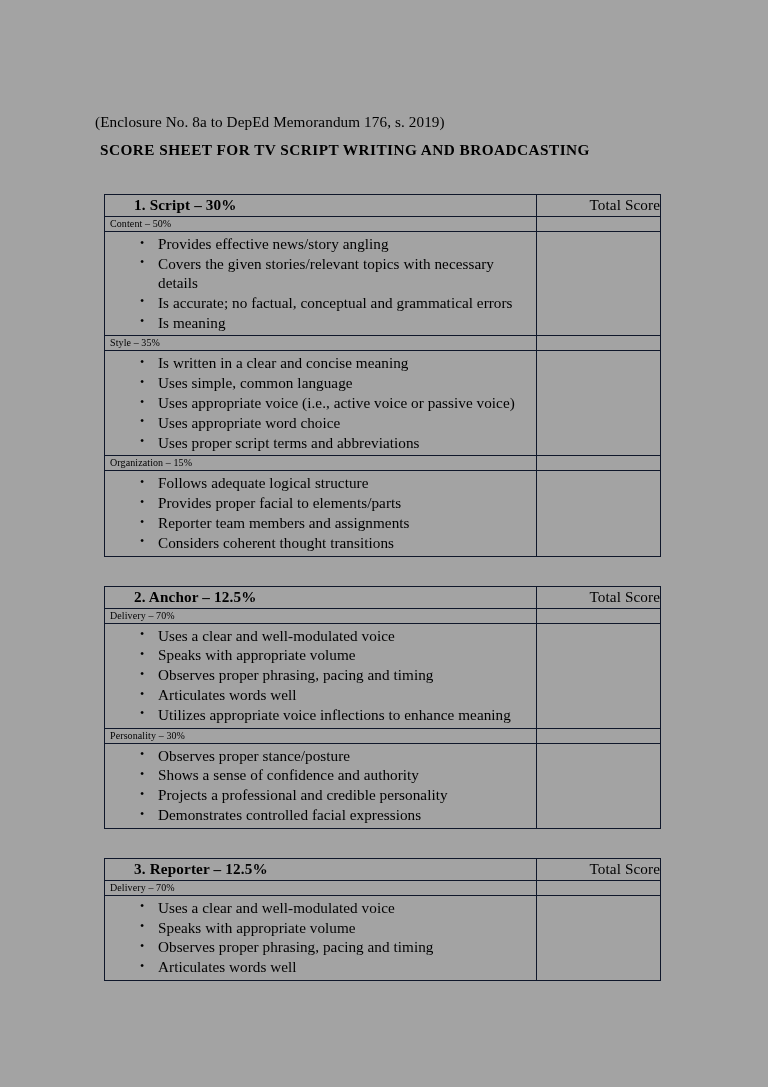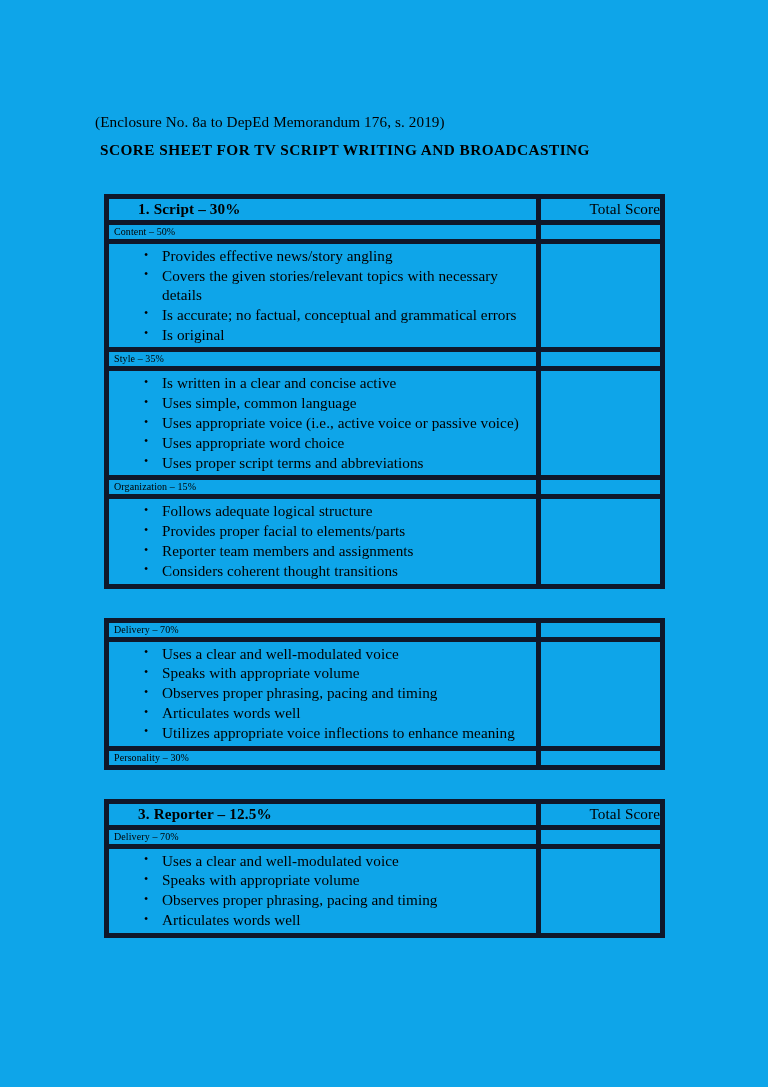--- a/index.html
+++ b/index.html
@@ -15,21 +15,21 @@
     font-family: "Liberation Serif", "DejaVu Serif", serif;
     color: #000000;
     overflow: hidden;
   }
   .page {
     position: absolute;
     left: 0;
     top: 0;
     width: 768px;
     height: 1087px;
-    background: #0ea5e9;
+    background: #a3a3a3;
   }
   .enclosure-note {
     position: absolute;
     left: 95px;
     top: 112px;
     font-size: 15.2px;
     line-height: 1.25;
     letter-spacing: 0.1px;
     white-space: nowrap;
   }
@@ -51,21 +51,21 @@
   table.score-table {
     width: 556px;
     border-collapse: collapse;
     table-layout: fixed;
     margin: 0;
   }
   table.score-table + table.score-table {
     margin-top: 29px;
   }
   table.score-table td {
-    border: 5px solid #0f172a;
+    border: 1px solid #0f172a;
     padding: 0;
     vertical-align: top;
   }
   col.crit-col { width: 432px; }
   col.score-col { width: 124px; }
 
   .section-title-cell {
     text-align: left;
     padding: 1px 0 2px 29px !important;
     font-size: 15.2px;
@@ -138,33 +138,33 @@
           <tr>
             <td class="subcrit-label-cell">Content – 50%</td>
             <td class="score-blank-cell"></td>
           </tr>
           <tr>
             <td class="bullets-cell">
               <ul class="bullet-list">
                 <li>Provides effective news/story angling</li>
                 <li>Covers the given stories/relevant topics with necessary details</li>
                 <li>Is accurate; no factual, conceptual and grammatical errors</li>
-                <li>Is original</li>
+                <li>Is meaning</li>
               </ul>
             </td>
             <td class="score-blank-cell"></td>
           </tr>
           <tr>
             <td class="subcrit-label-cell">Style – 35%</td>
             <td class="score-blank-cell"></td>
           </tr>
           <tr>
             <td class="bullets-cell">
               <ul class="bullet-list">
-                <li>Is written in a clear and concise active</li>
+                <li>Is written in a clear and concise meaning</li>
                 <li>Uses simple, common language</li>
                 <li>Uses appropriate voice (i.e., active voice or passive voice)</li>
                 <li>Uses appropriate word choice</li>
                 <li>Uses proper script terms and abbreviations</li>
               </ul>
             </td>
             <td class="score-blank-cell"></td>
           </tr>
           <tr>
             <td class="subcrit-label-cell">Organization – 15%</td>
@@ -183,37 +183,52 @@
           </tr>
         </tbody>
       </table>
       <table class="score-table">
         <colgroup>
           <col class="crit-col">
           <col class="score-col">
         </colgroup>
         <tbody>
           <tr>
+            <td class="section-title-cell">2.  Anchor – 12.5%</td>
+            <td class="total-score-cell">Total Score</td>
+          </tr>
+          <tr>
             <td class="subcrit-label-cell">Delivery – 70%</td>
             <td class="score-blank-cell"></td>
           </tr>
           <tr>
             <td class="bullets-cell">
               <ul class="bullet-list">
                 <li>Uses a clear and well-modulated voice</li>
                 <li>Speaks with appropriate volume</li>
                 <li>Observes proper phrasing, pacing and timing</li>
                 <li>Articulates words well</li>
                 <li>Utilizes appropriate voice inflections to enhance meaning</li>
               </ul>
             </td>
             <td class="score-blank-cell"></td>
           </tr>
           <tr>
             <td class="subcrit-label-cell">Personality – 30%</td>
+            <td class="score-blank-cell"></td>
+          </tr>
+          <tr>
+            <td class="bullets-cell">
+              <ul class="bullet-list">
+                <li>Observes proper stance/posture</li>
+                <li>Shows a sense of confidence and authority</li>
+                <li>Projects a professional and credible personality</li>
+                <li>Demonstrates controlled facial expressions</li>
+              </ul>
+            </td>
             <td class="score-blank-cell"></td>
           </tr>
         </tbody>
       </table>
       <table class="score-table">
         <colgroup>
           <col class="crit-col">
           <col class="score-col">
         </colgroup>
         <tbody>

